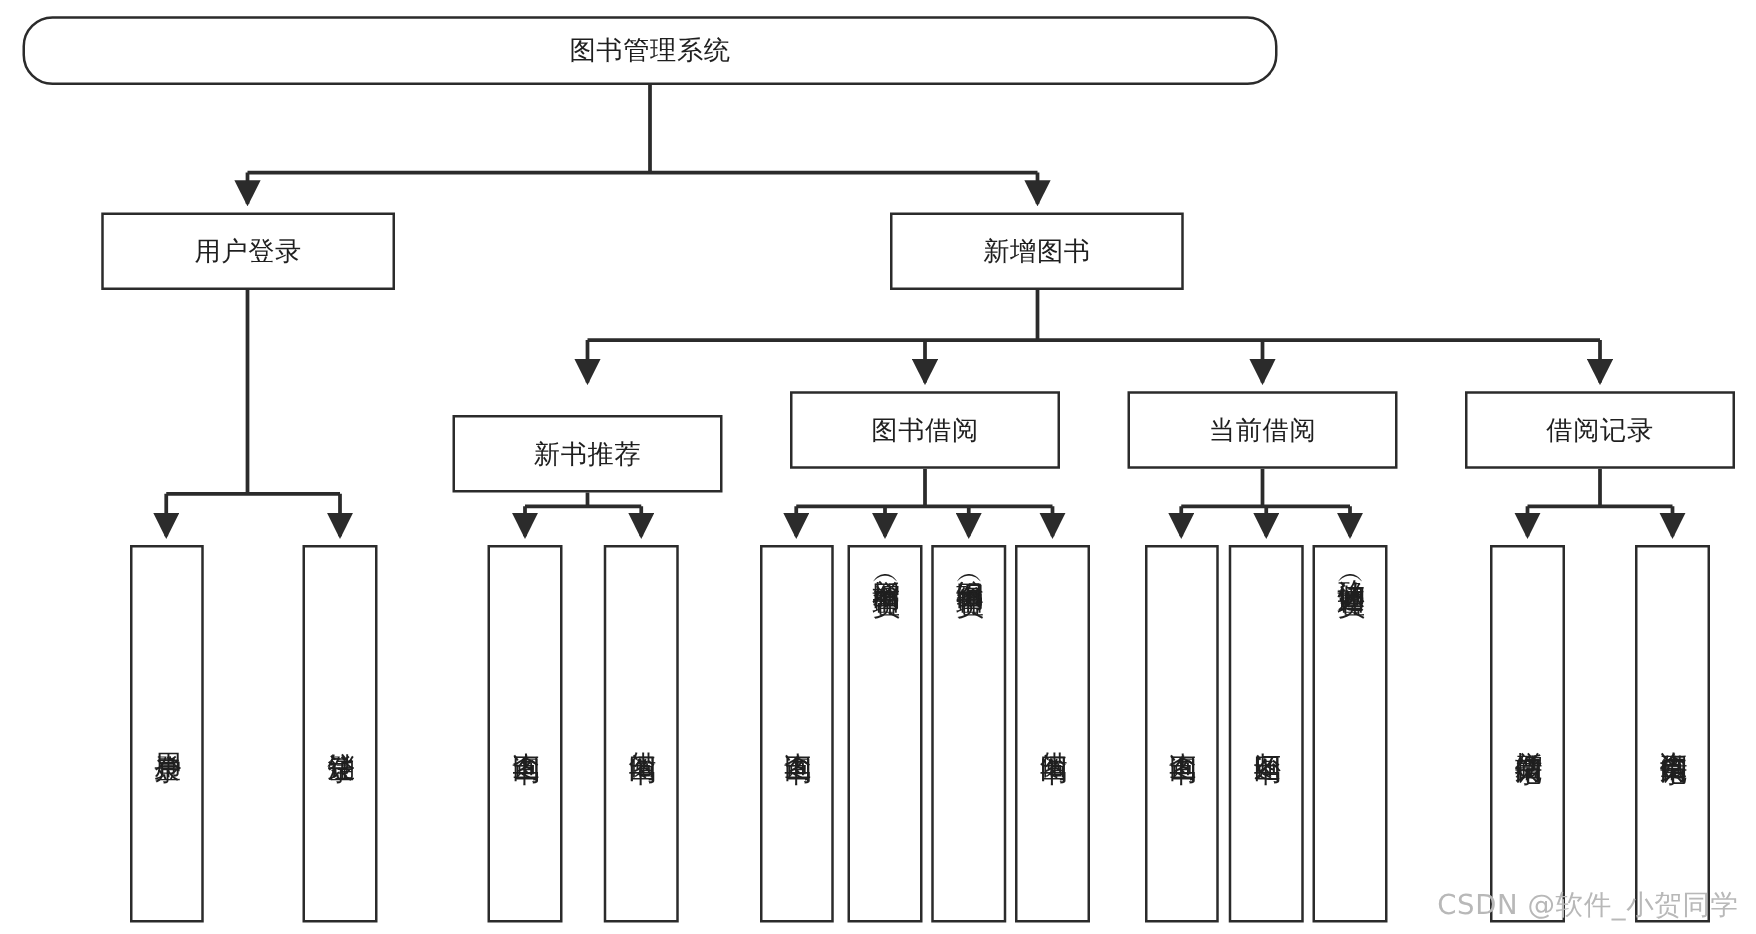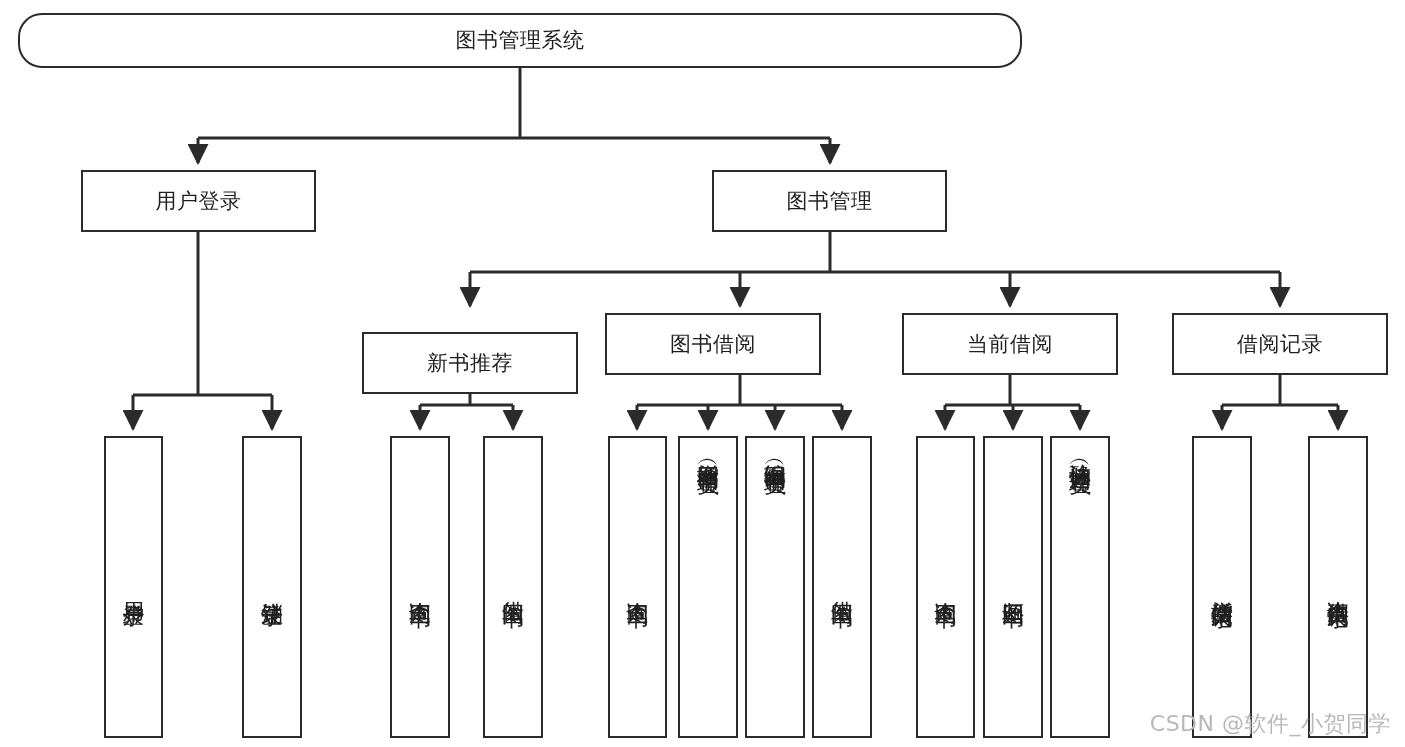--- a/index.html
+++ b/index.html
@@ -125,27 +125,27 @@
   </svg>
 
   <div class="node" style="left:18px; top:13px; width:1004px; height:55px;border-radius:24px;">
     <span class="node-label">图书管理系统</span>
   </div>
 
   <div class="node" style="left:81px; top:170px; width:235px; height:62px;">
     <span class="node-label">用户登录</span>
   </div>
   <div class="node" style="left:712px; top:170px; width:235px; height:62px;">
-    <span class="node-label">图书管理</span>
+    <span class="node-label">新增图书</span>
   </div>
 
   <div class="node" style="left:362px; top:313px; width:216px; height:62px;margin-top:19px;">
     <span class="node-label">新书推荐</span>
   </div>
-  <div class="node" style="left:605px; top:313px; width:216px; height:62px;text-align:right;">
+  <div class="node" style="left:632px; top:313px; width:216px; height:62px;text-align:right;">
     <span class="node-label">图书借阅</span>
   </div>
   <div class="node" style="left:902px; top:313px; width:216px; height:62px;">
     <span class="node-label">当前借阅</span>
   </div>
   <div class="node" style="left:1172px; top:313px; width:216px; height:62px;">
     <span class="node-label">借阅记录</span>
   </div>
 
   <div class="node leaf centered" style="left:104px; top:436px; width:59px; height:302px;">

